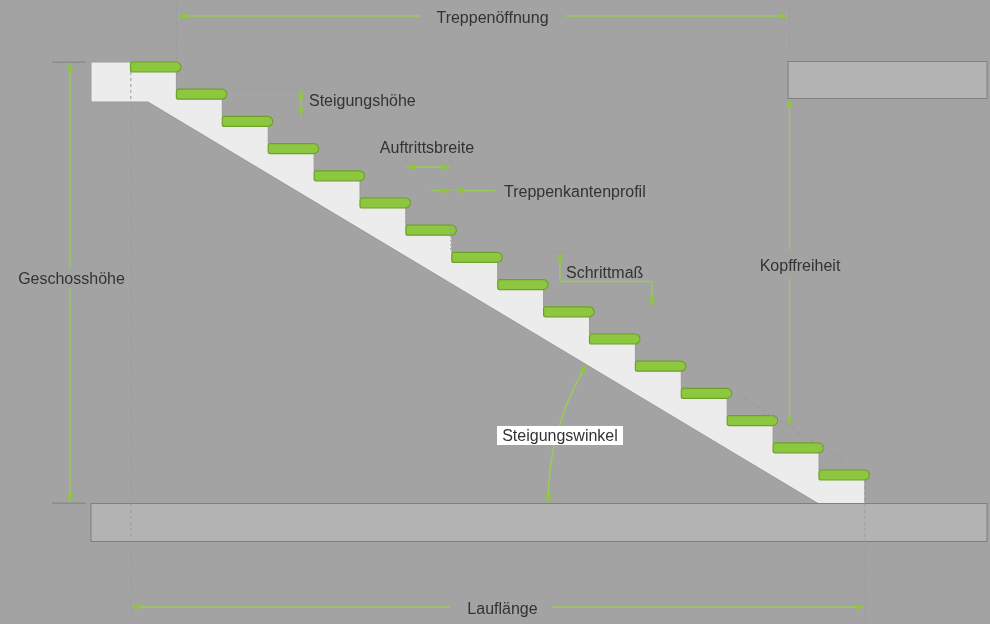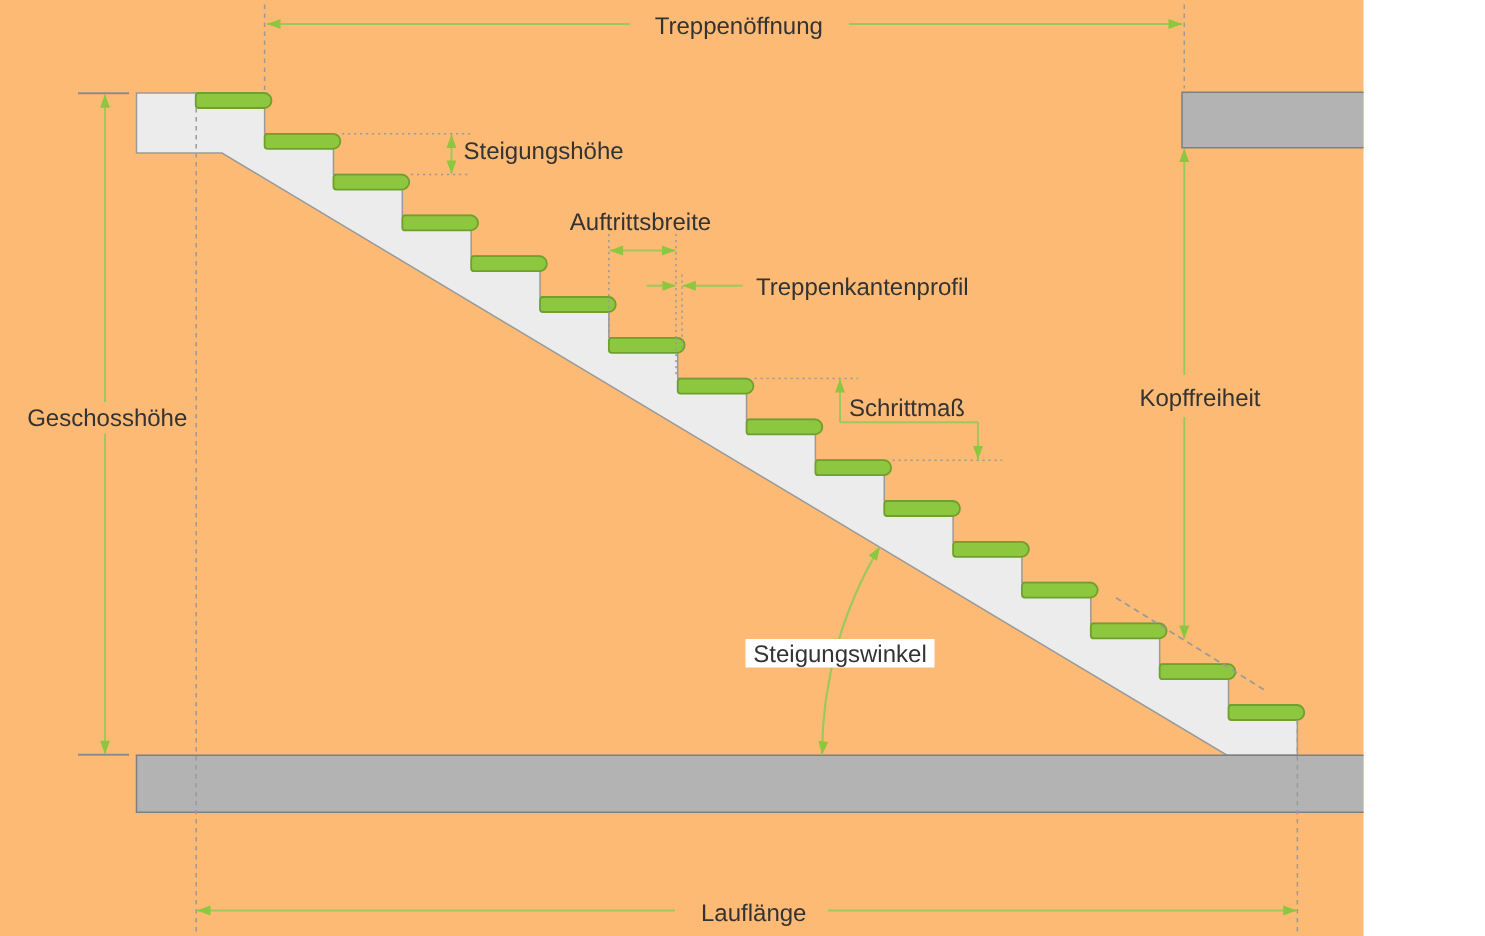--- a/index.html
+++ b/index.html
@@ -1,17 +1,17 @@
 <!DOCTYPE html>
 <html><head>
 <meta charset="utf-8">
 <style>
   html,body{margin:0;padding:0;background:#ffffff;}
   .canvas-wrap{
-    position:relative;width:909px;height:624px;background:#fdba74;overflow:hidden;
+    position:relative;width:990px;height:624px;background:#a3a3a3;overflow:hidden;
     font-family:"Liberation Sans", sans-serif;
   }
   svg text{
     font-family:"Liberation Sans", sans-serif;
     font-size:16px;
     fill:#333333;
   }
 </style>
 </head>
 <body>

